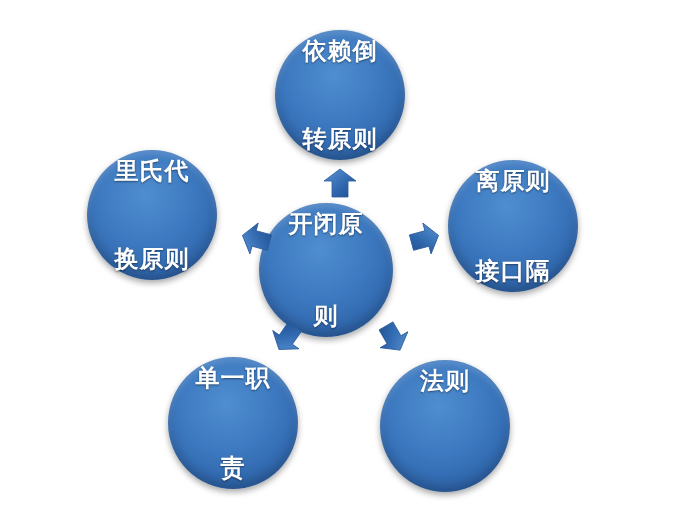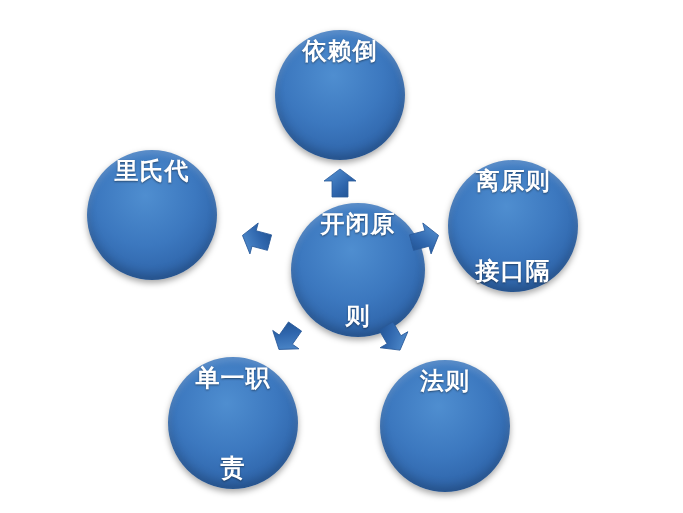--- a/index.html
+++ b/index.html
@@ -25,32 +25,34 @@
       <stop offset="1" stop-color="#1f4f8c"></stop>
     </linearGradient>
     <symbol id="uparrow" viewBox="0 0 34 30">
       <polygon points="17,1 33,13 25,13 25,29 9,29 9,13 1,13" fill="url(#ag)" stroke="#2a5a99" stroke-width="0.8"></polygon>
     </symbol>
   </defs>
 </svg>
 
 <div class="node" style="left:275px;top:30px;width:130px;height:130px;">
   <div>依赖倒</div>
+  <div>转原则</div>
 </div>
 
 <div class="node" style="left:87px;top:150px;width:130px;height:130px;">
   <div>里氏代</div>
+  <div>换原则</div>
 </div>
 
 <div class="node" style="left:448px;top:160px;width:130px;height:132px;">
   <div>离原则</div>
   <div>接口隔</div>
 </div>
 
-<div class="node" style="left:291px;top:203px;width:134px;height:134px;gap:26px;">
+<div class="node" style="left:259px;top:203px;width:134px;height:134px;gap:26px;">
   <div>开闭原</div>
   <div>则</div>
 </div>
 
 <div class="node" style="left:168px;top:357px;width:130px;height:132px;gap:14px;">
   <div>单一职</div>
   <div>责</div>
 </div>
 
 <div class="node" style="left:380px;top:360px;width:130px;height:132px;">

